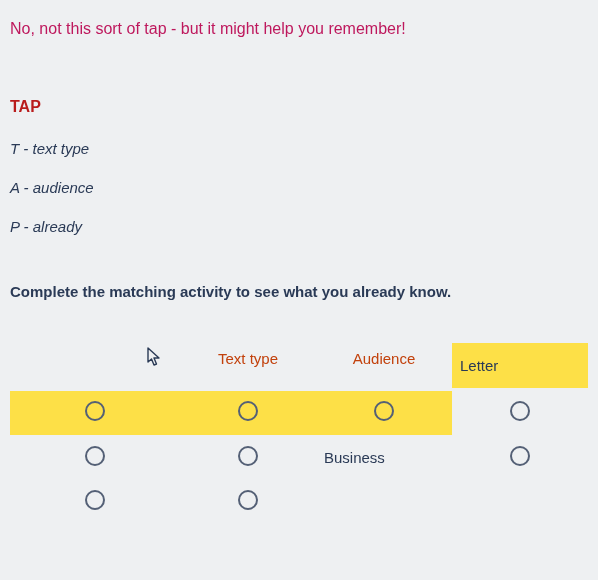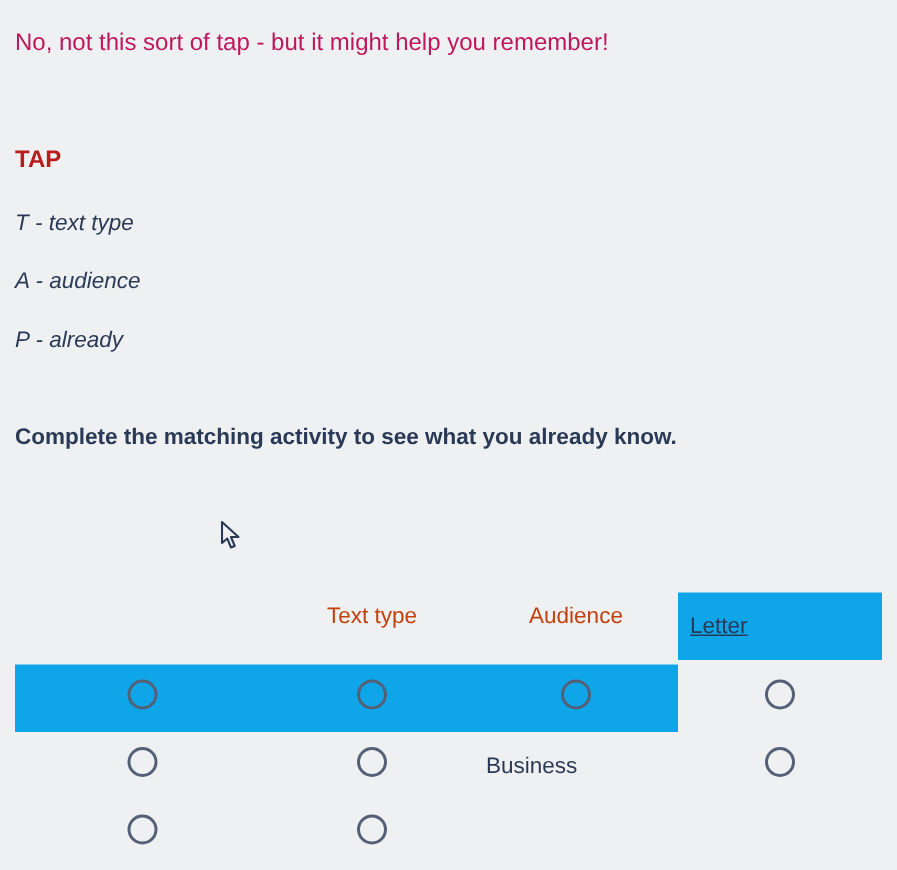--- a/index.html
+++ b/index.html
@@ -28,21 +28,21 @@
     font-size: 15px;
     font-style: italic;
     color: #2a3a56;
     margin-bottom: 22px;
   }
   .instruction {
     font-size: 15px;
     font-weight: 700;
     color: #2a3a56;
     margin-top: 48px;
-    margin-bottom: 92px;
+    margin-bottom: 40px;
   }
   .grid {
     display: grid;
     grid-template-columns: 170px 1fr 1fr 1fr;
     align-items: center;
   }
   .col-head {
     font-size: 15px;
     color: #c2410c;
     text-align: center;
@@ -60,22 +60,21 @@
   .radio {
     display: inline-block;
     width: 20px;
     height: 20px;
     border: 2px solid #546076;
     border-radius: 50%;
     background: transparent;
     cursor: pointer;
   }
   .row-highlight {
-    background: #0ea5e9;
-    text-decoration: underline;
+    background: #fde047;
   }
   .cursor {
     position: absolute;
     left: 147px;
     top: 347px;
     pointer-events: none;
   }
   .cursor svg { display: block; }
 </style>
 </head>

